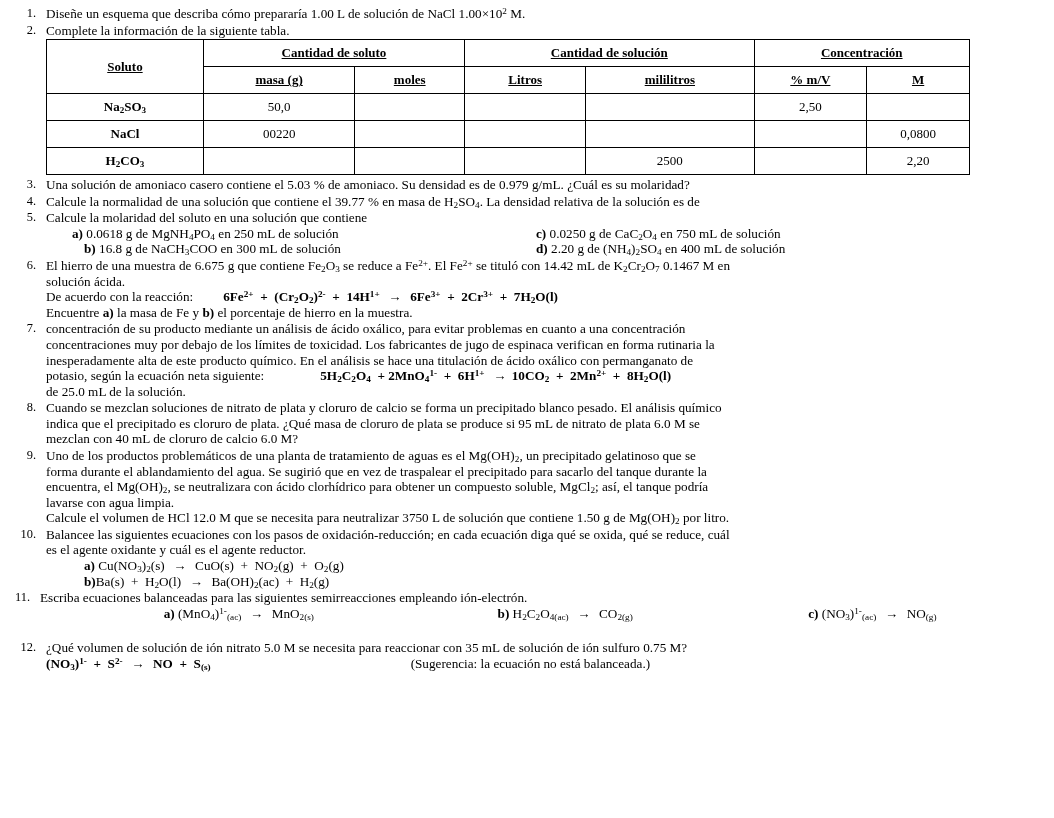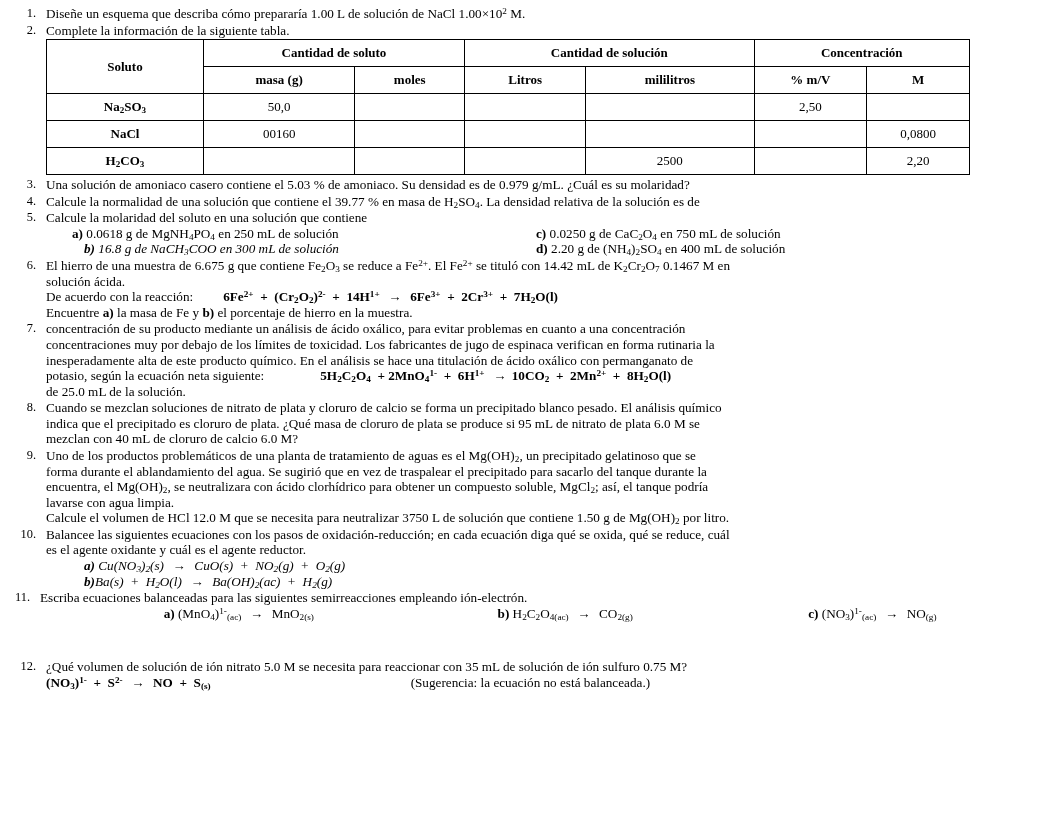--- a/index.html
+++ b/index.html
@@ -41,21 +41,21 @@
   }
   .item-body {
     flex: 1;
     text-align: justify;
     padding-right: 10px;
   }
   .item-body.nojust { text-align: left; }
 
   .line { display: block; }
   .indent { padding-left: 26px; }
-  .indent2 { padding-left: 38px; font-style: italic; }
+  .indent2 { padding-left: 38px; }
 
   b, .b { font-weight: bold; }
 
   sub { font-size: 0.70em; vertical-align: -0.22em; line-height: 0; }
   sup { font-size: 0.70em; vertical-align: 0.48em; line-height: 0; }
 
   .eq {
     font-weight: bold;
     white-space: nowrap;
   }
@@ -96,21 +96,21 @@
     font-size: 13px;
   }
   table.solutos th,
   table.solutos td {
     border: 1.6px solid #000;
     text-align: center;
     vertical-align: middle;
     padding: 2px 4px;
     height: 22px;
   }
-  table.solutos th { font-weight: bold; }
+  table.solutos th { font-weight: bold; text-decoration: underline; }
   table.solutos td.val { font-weight: normal; }
   .col-soluto { width: 17%; }
   .sp-lg { display: inline-block; width: 30px; }
   .sp-xl { display: inline-block; width: 56px; }
 
   .item-num-11 { width: 40px; min-width: 40px; }
 </style>
 </head>
 <body>
 
@@ -151,21 +151,21 @@
           <td><span>Na</span><sub>2</sub><span>SO</span><sub>3</sub></td>
           <td class="val">50,0</td>
           <td class="val"></td>
           <td class="val"></td>
           <td class="val"></td>
           <td class="val">2,50</td>
           <td class="val"></td>
         </tr>
         <tr>
           <td><span>NaCl</span><sub></sub><span></span><sub></sub></td>
-          <td class="val">00160</td>
+          <td class="val">00220</td>
           <td class="val"></td>
           <td class="val"></td>
           <td class="val"></td>
           <td class="val"></td>
           <td class="val">0,0800</td>
         </tr>
         <tr>
           <td><span>H</span><sub>2</sub><span>CO</span><sub>3</sub></td>
           <td class="val"></td>
           <td class="val"></td>
@@ -263,21 +263,21 @@
     <div class="item-body nojust">
       <span class="line">Escriba ecuaciones balanceadas para las siguientes semirreacciones empleando ión-electrón.</span>
       <div class="three-col">
         <div class="tc1"><b>a)</b> <span>(MnO<sub>4</sub>)<sup>1-</sup><sub>(ac)</sub>&nbsp; <span class="arrow">→</span>&nbsp; MnO<sub>2(s)</sub></span></div>
         <div class="tc2"><b>b)</b> <span>H<sub>2</sub>C<sub>2</sub>O<sub>4(ac)</sub>&nbsp; <span class="arrow">→</span>&nbsp; CO<sub>2(g)</sub></span></div>
         <div class="tc3"><b>c)</b> <span>(NO<sub>3</sub>)<sup>1-</sup><sub>(ac)</sub>&nbsp; <span class="arrow">→</span>&nbsp; NO<sub>(g)</sub></span></div>
       </div>
     </div>
   </div>
 
-  <div class="item" style="margin-top:38px;">
+  <div class="item" style="margin-top:19px;">
     <div class="item-num">12.</div>
     <div class="item-body nojust">
       <span class="line">¿Qué volumen de solución de ión nitrato 5.0 M se necesita para reaccionar con 35 mL de solución de ión sulfuro 0.75 M?</span>
       <span class="line"><span class="eq">(NO<sub>3</sub>)<sup>1-</sup>&nbsp; + &nbsp;S<sup>2-</sup>&nbsp; <span class="arrow">→</span>&nbsp; NO&nbsp; + &nbsp;S<sub>(s)</sub></span><span style="display:inline-block;width:200px;"></span><span>(Sugerencia: la ecuación no está balanceada.)</span></span>
     </div>
   </div>
 
 </div>
 
 </body></html>

